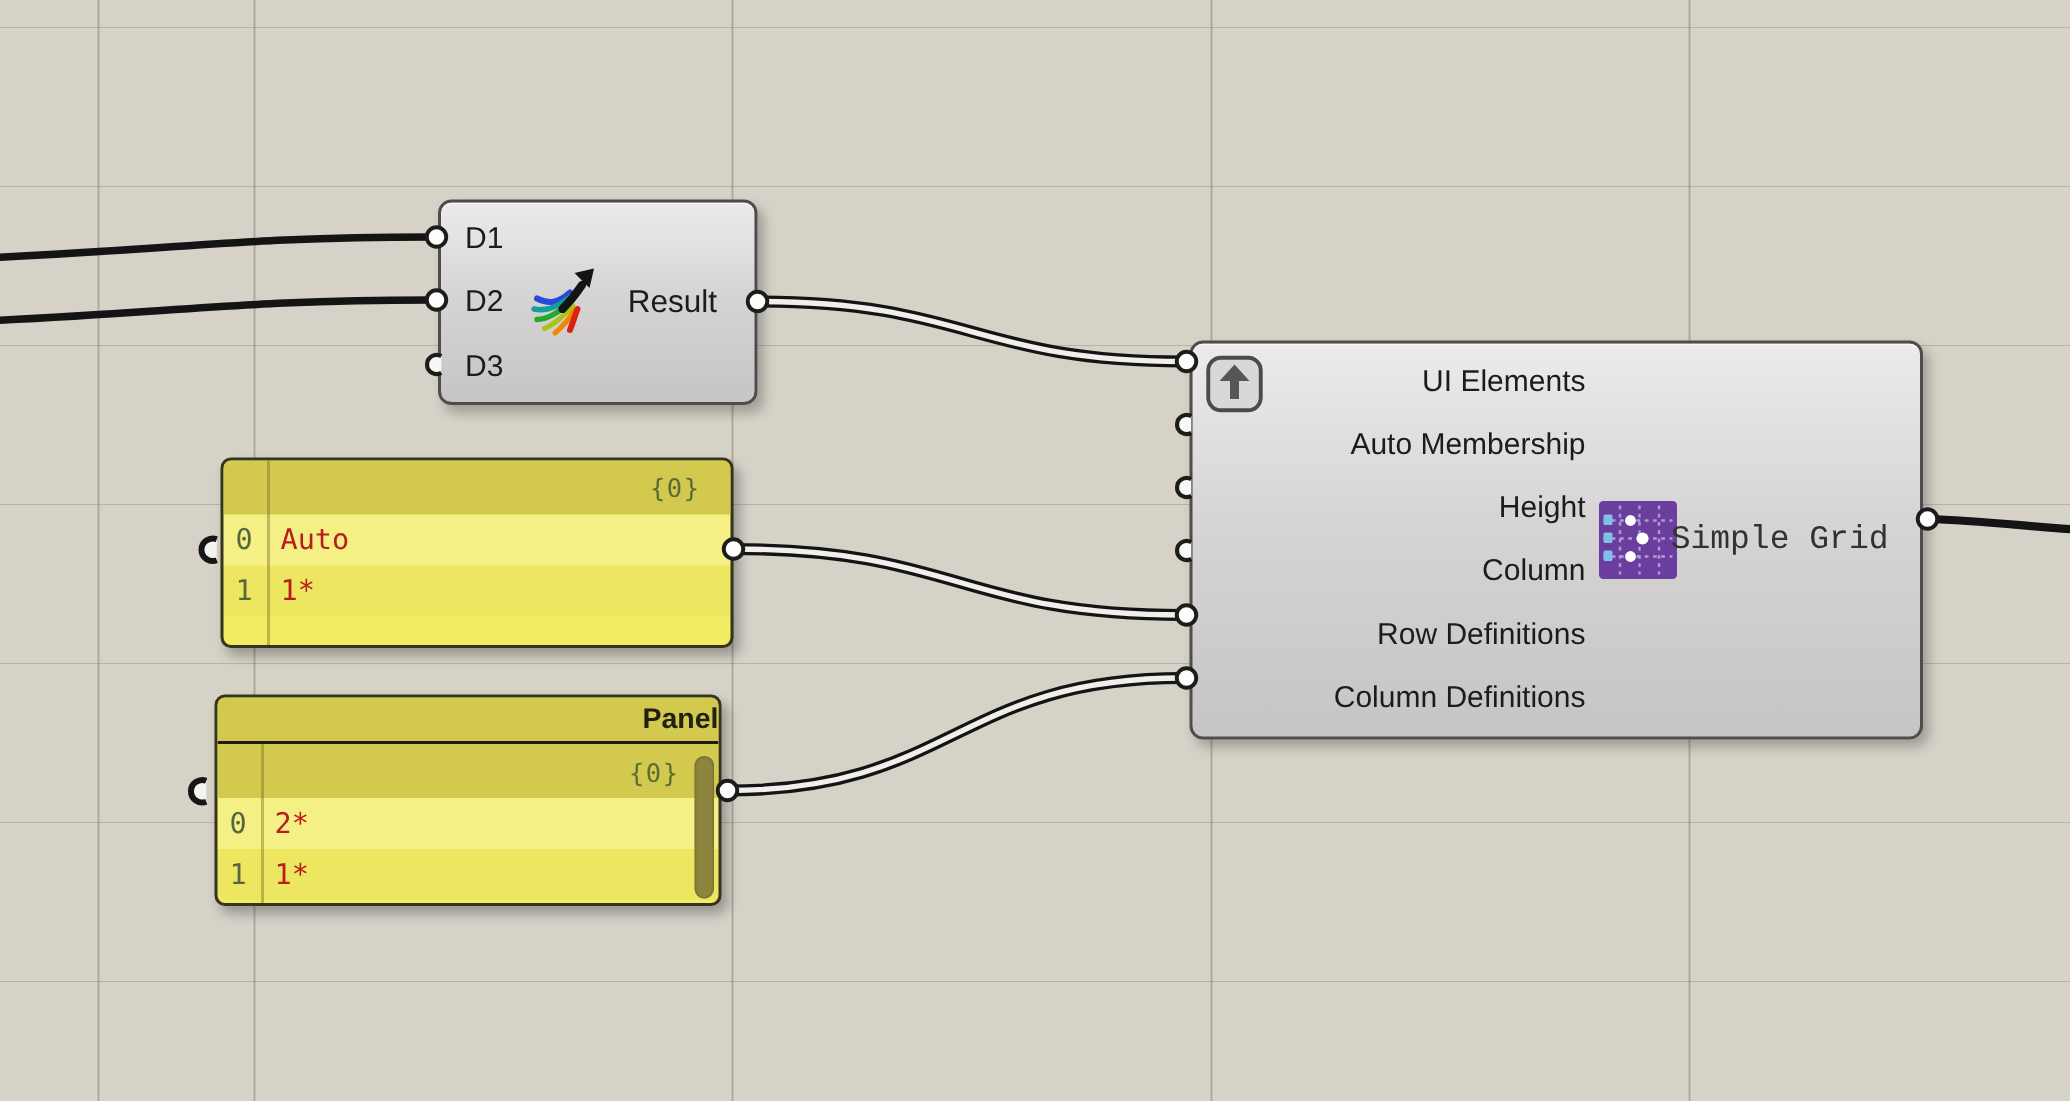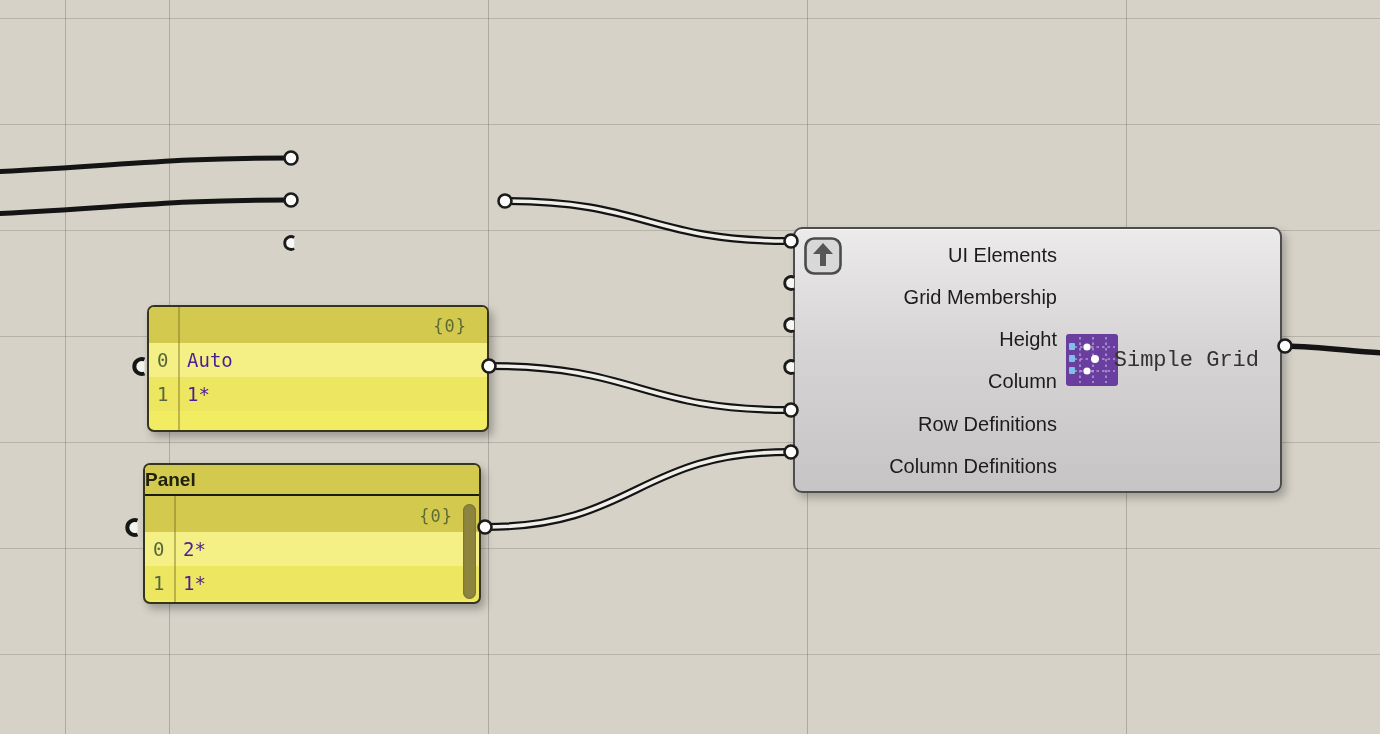--- a/index.html
+++ b/index.html
@@ -39,21 +39,21 @@
     box-shadow:4px 5px 8px rgba(0,0,0,.28);
     overflow:hidden;
     font-family:"DejaVu Sans Mono", monospace;
   }
   .panel-header{
     position:absolute;left:0;right:0;top:0;
     background:#d2c94e;
   }
   .panel-title{
     position:absolute;left:0;right:0;
-    text-align:left;
+    text-align:right;
     font-family:"Liberation Sans", sans-serif;
     font-weight:bold;
     font-size:19px;
     color:#20220e;
   }
   .branch-tag{
     position:absolute;
     color:#5c6c35;
     font-size:17px;
     letter-spacing:1px;
@@ -64,21 +64,21 @@
   }
   .panel-row{position:absolute;left:0;right:0;height:34px;}
   .panel-row.lighter{background:rgba(255,255,255,.22);}
   .panel-row.darker{background:rgba(0,0,0,.025);}
   .row-index{
     position:absolute;left:8px;top:50%;transform:translateY(-50%);
     color:#55673c;font-size:19px;
   }
   .row-value{
     position:absolute;left:38px;top:50%;transform:translateY(-50%);
-    color:#4c1d95;font-size:19px;white-space:nowrap;
+    color:#b91c1c;font-size:19px;white-space:nowrap;
   }
   .scroll-thumb{
     position:absolute;
     width:13px;border-radius:7px;
     background:#8d853d;
     box-shadow:inset 0 0 2px rgba(0,0,0,.4);
   }
   .divider{position:absolute;left:0;right:0;height:2px;background:#1c1c10;}
   
   .icon-box{position:absolute;}
@@ -87,20 +87,38 @@
     position:absolute;left:0;top:0;width:1380px;height:734px;
     pointer-events:none;
     z-index:50;
   }
 </style>
 </head>
 <body>
 
 <div id="canvas">
 
+  <div class="component" style="left:292px;top:133px;width:209px;height:133px;">
+    <span class="comp-label" style="left:16px;top:25px;">D1</span>
+    <span class="comp-label" style="left:16px;top:67px;">D2</span>
+    <span class="comp-label" style="left:16px;top:110px;">D3</span>
+    <span class="comp-label right-align" style="right:25px;top:67px;font-size:21px;">Result</span>
+    <div class="icon-box" style="left:56px;top:38px;">
+      <svg width="54" height="54" viewBox="0 0 54 54">
+        <path d="M8 26 C 16 30 22 29 30 22" fill="none" stroke="#2b49d8" stroke-width="4" stroke-linecap="round"></path>
+        <path d="M6 33 C 15 35 23 31 30 25" fill="none" stroke="#0f9f9f" stroke-width="3.6" stroke-linecap="round"></path>
+        <path d="M8 40 C 16 40 24 34 31 28" fill="none" stroke="#23a829" stroke-width="3.6" stroke-linecap="round"></path>
+        <path d="M13 46 C 20 43 26 37 32 31" fill="none" stroke="#a7c41a" stroke-width="3.4" stroke-linecap="round"></path>
+        <path d="M20 49 C 25 45 29 40 33 34" fill="none" stroke="#ef8a00" stroke-width="3.4" stroke-linecap="round"></path>
+        <path d="M30 47 C 32 42 33 38 35 33" fill="none" stroke="#d92310" stroke-width="4" stroke-linecap="round"></path>
+        <path d="M25 33 C 31 27 34 23 38 17" fill="none" stroke="#141414" stroke-width="5.5" stroke-linecap="round"></path>
+        <polygon points="33,9 46,6 43,19" fill="#141414"></polygon>
+      </svg>
+    </div>
+  </div>
 
   <div class="gh-panel" style="left:147px;top:305px;width:338px;height:123px;">
     <div class="panel-header" style="height:36px;"></div>
     <span class="branch-tag" style="right:20px;top:9px;">{0}</span>
     <div class="panel-row lighter" style="top:36px;">
       <span class="row-index">0</span>
       <span class="row-value">Auto</span>
     </div>
     <div class="panel-row darker" style="top:70px;">
       <span class="row-index">1</span>
@@ -129,21 +147,21 @@
   <div class="component" style="left:793px;top:215px;width:485px;height:262px;margin-top:12px;">
 
     <div class="icon-box" style="left:8px;top:7px;">
       <svg width="40" height="40" viewBox="0 0 40 40">
         <rect x="2.5" y="2.5" width="35" height="35" rx="8.5" fill="#d8d8d8" stroke="#4b4b4b" stroke-width="2.6"></rect>
         <rect x="17" y="16" width="6" height="14" fill="#565656"></rect>
         <polygon points="20,7 30,18 10,18" fill="#565656"></polygon>
       </svg>
     </div>
     <span class="comp-label right-align" style="right:223px;top:26px;">UI Elements</span>
-    <span class="comp-label right-align" style="right:223px;top:68px;">Grid Membership</span>
+    <span class="comp-label right-align" style="right:223px;top:68px;">Auto Membership</span>
     <span class="comp-label right-align" style="right:223px;top:110px;">Height</span>
     <span class="comp-label right-align" style="right:223px;top:152px;">Column</span>
     <span class="comp-label right-align" style="right:223px;top:195px;">Row Definitions</span>
     <span class="comp-label right-align" style="right:223px;top:237px;">Column Definitions</span>
 
     <div class="icon-box" style="left:271px;top:105px;">
       <svg width="52" height="52" viewBox="0 0 52 52">
         <rect x="0" y="0" width="52" height="52" rx="3" fill="#6a3e9e"></rect>
         <g stroke="#b09ad6" stroke-width="1.6" stroke-dasharray="2.5,3">
           <line x1="14" y1="3" x2="14" y2="49"></line>

